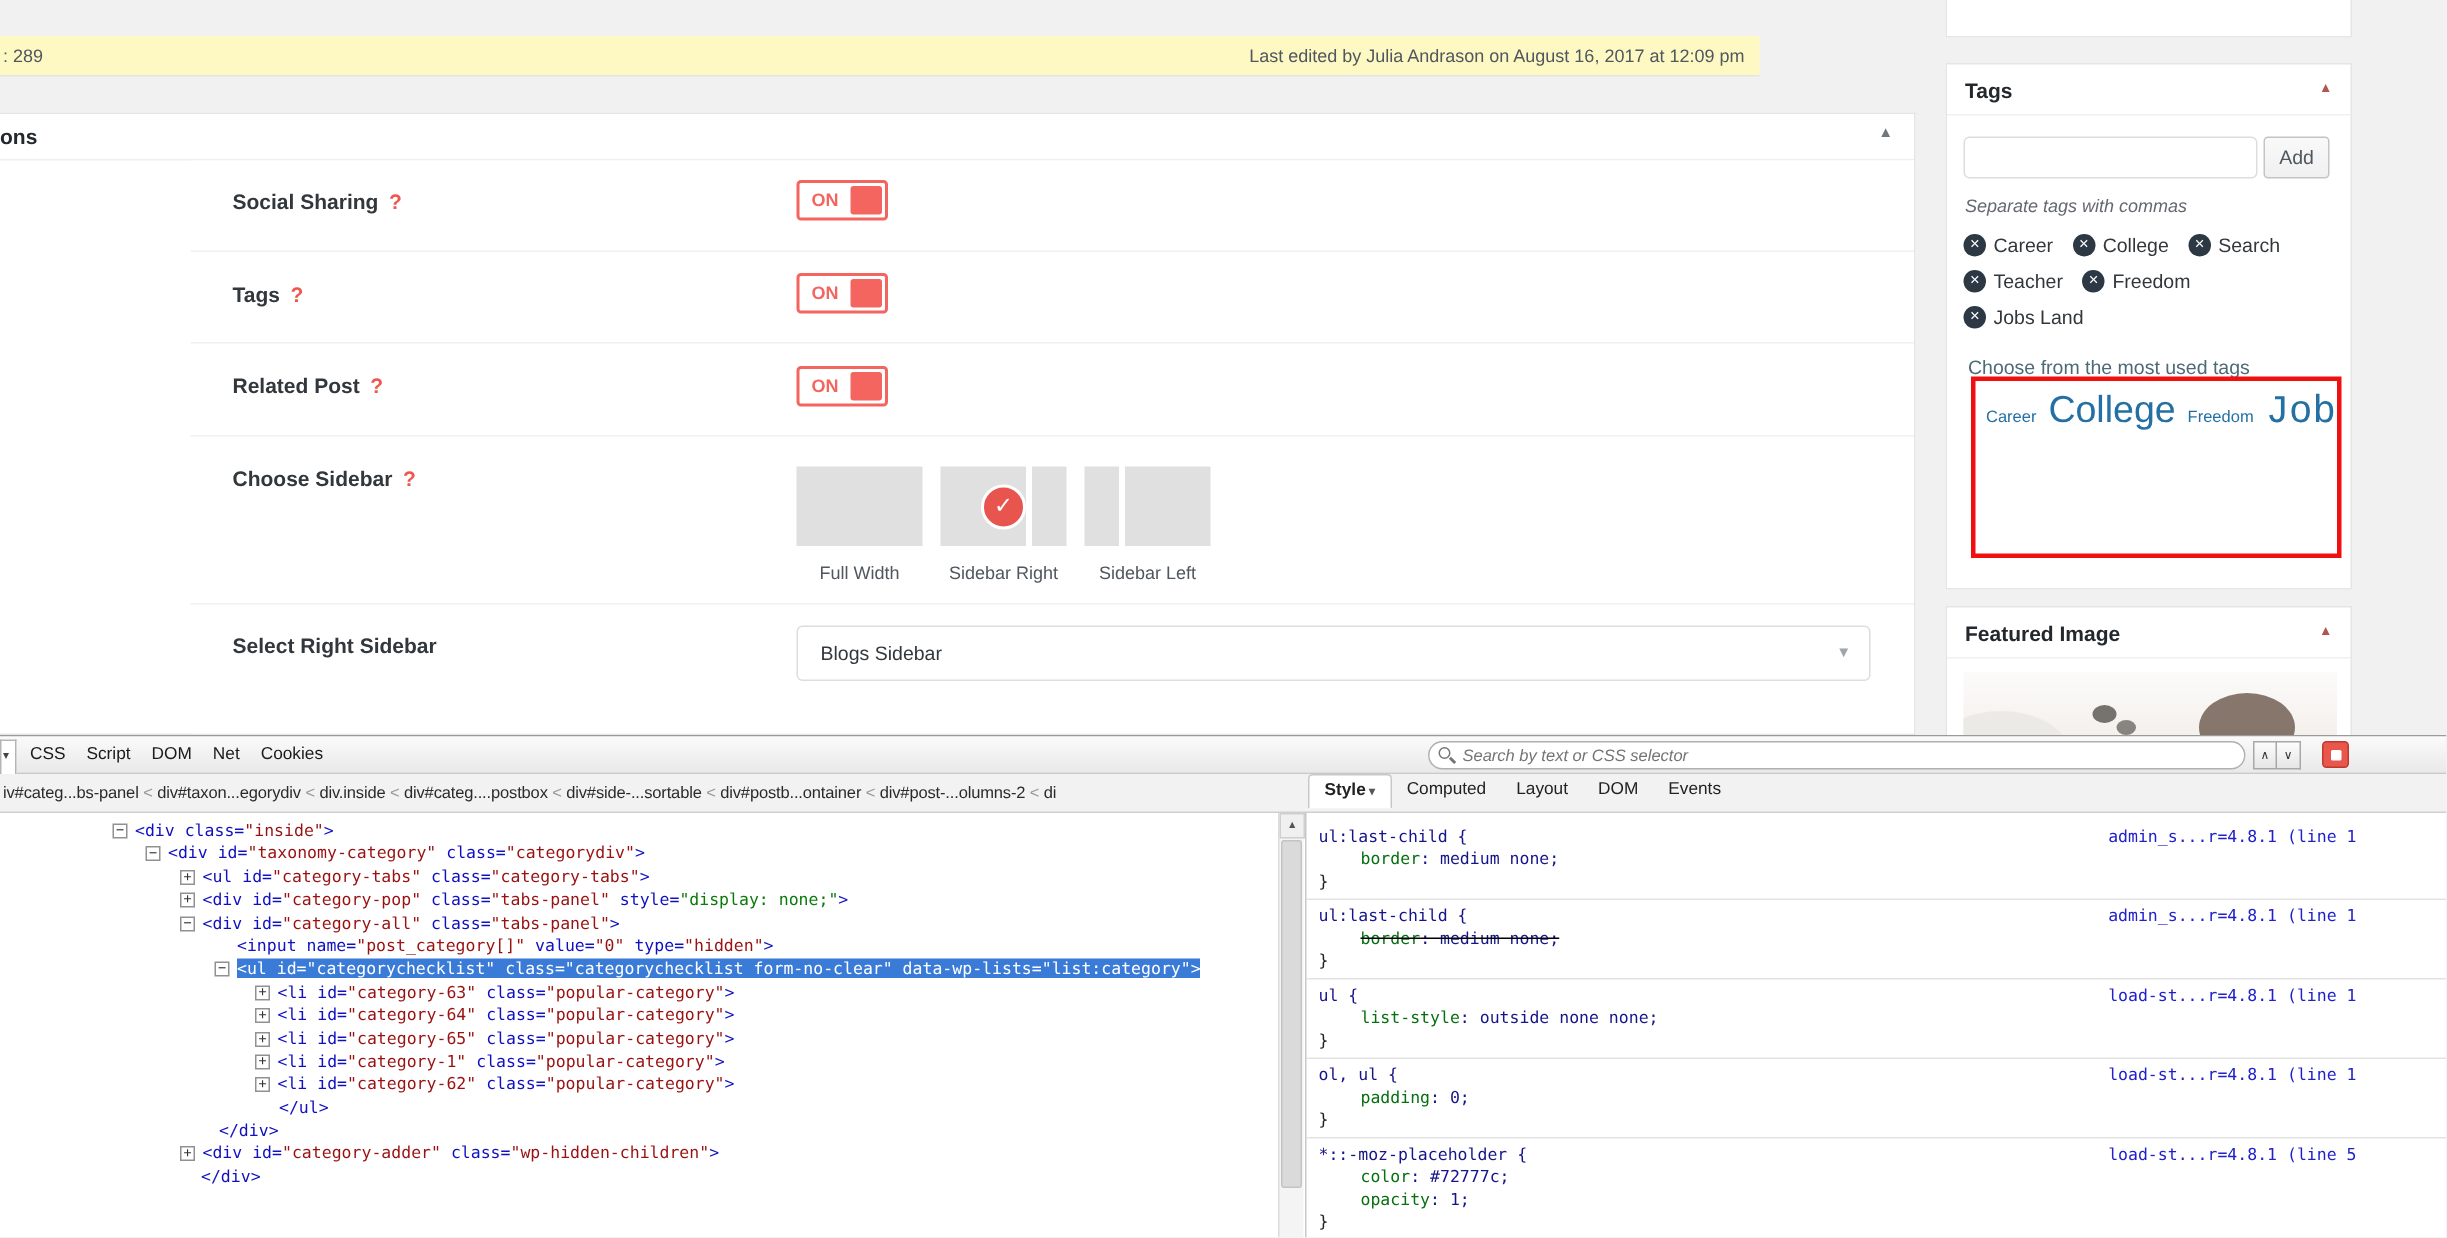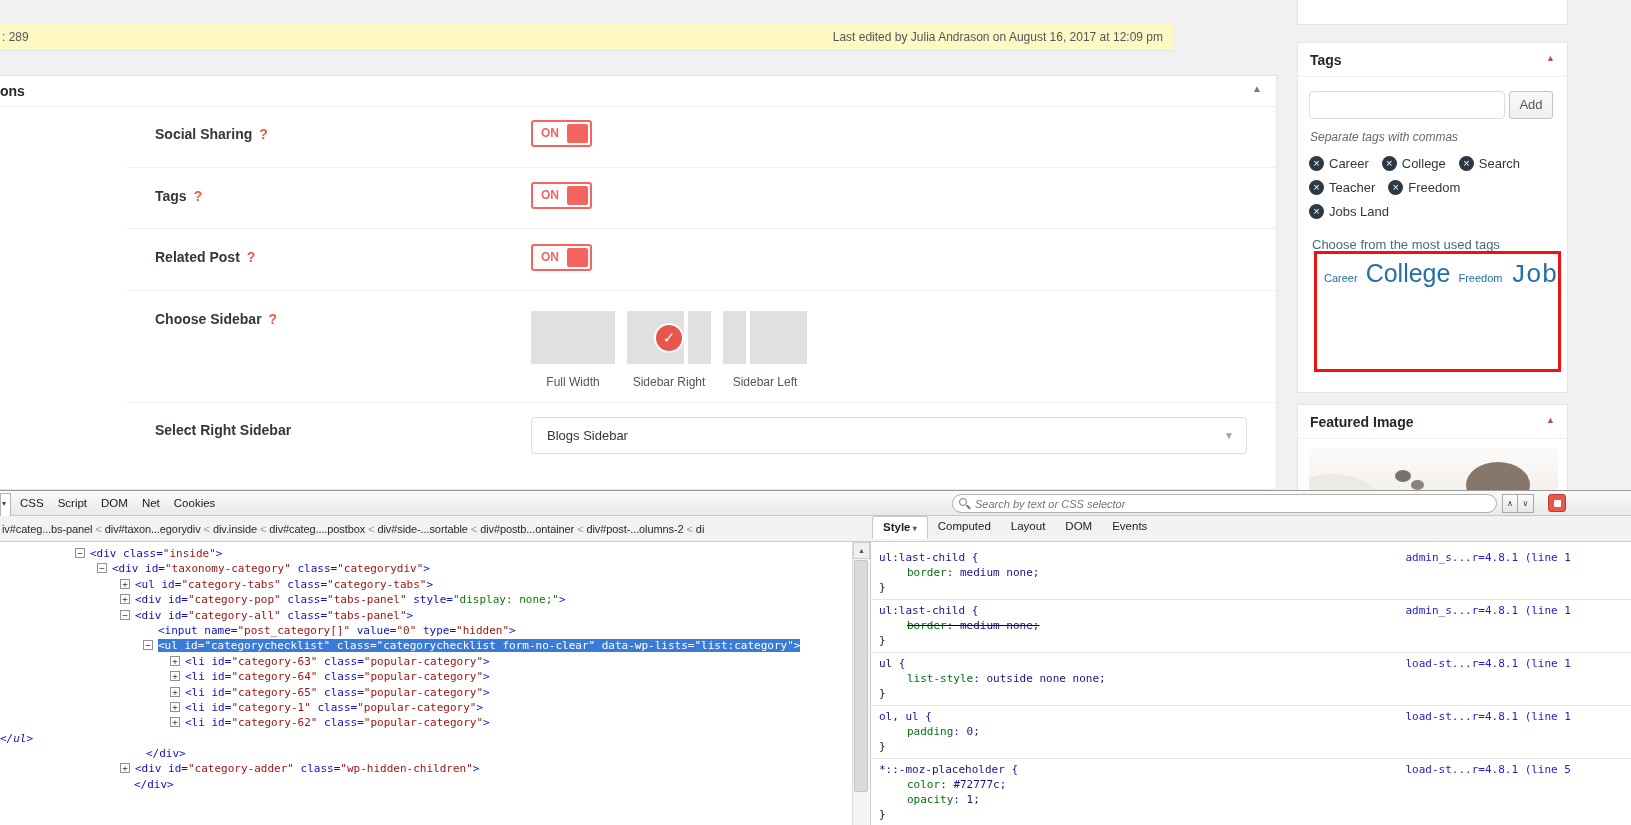--- a/index.html
+++ b/index.html
@@ -275,21 +275,21 @@
           <div class="tree-line" style="padding-left: 120px;"><span class="expander">+</span><span class="line-content"><span class="tk-tag">&lt;ul</span><span class="tk-attr"> id=</span><span class="tk-val">"category-tabs"</span><span class="tk-attr"> class=</span><span class="tk-val">"category-tabs"</span><span class="tk-tag">&gt;</span></span></div>
           <div class="tree-line" style="padding-left: 120px;"><span class="expander">+</span><span class="line-content"><span class="tk-tag">&lt;div</span><span class="tk-attr"> id=</span><span class="tk-val">"category-pop"</span><span class="tk-attr"> class=</span><span class="tk-val">"tabs-panel"</span><span class="tk-attr"> style=</span><span class="tk-sval">"display: none;"</span><span class="tk-tag">&gt;</span></span></div>
           <div class="tree-line" style="padding-left: 120px;"><span class="expander">−</span><span class="line-content"><span class="tk-tag">&lt;div</span><span class="tk-attr"> id=</span><span class="tk-val">"category-all"</span><span class="tk-attr"> class=</span><span class="tk-val">"tabs-panel"</span><span class="tk-tag">&gt;</span></span></div>
           <div class="tree-line" style="padding-left: 158px;"><span class="line-content"><span class="tk-tag">&lt;input</span><span class="tk-attr"> name=</span><span class="tk-val">"post_category[]"</span><span class="tk-attr"> value=</span><span class="tk-val">"0"</span><span class="tk-attr"> type=</span><span class="tk-val">"hidden"</span><span class="tk-tag">&gt;</span></span></div>
           <div class="tree-line" style="padding-left: 143px;"><span class="expander">−</span><span class="line-content selected"><span class="tk-tag">&lt;ul</span><span class="tk-attr"> id=</span><span class="tk-val">"categorychecklist"</span><span class="tk-attr"> class=</span><span class="tk-val">"categorychecklist form-no-clear"</span><span class="tk-attr"> data-wp-lists=</span><span class="tk-val">"list:category"</span><span class="tk-tag">&gt;</span></span></div>
           <div class="tree-line" style="padding-left: 170px;"><span class="expander">+</span><span class="line-content"><span class="tk-tag">&lt;li</span><span class="tk-attr"> id=</span><span class="tk-val">"category-63"</span><span class="tk-attr"> class=</span><span class="tk-val">"popular-category"</span><span class="tk-tag">&gt;</span></span></div>
           <div class="tree-line" style="padding-left: 170px;"><span class="expander">+</span><span class="line-content"><span class="tk-tag">&lt;li</span><span class="tk-attr"> id=</span><span class="tk-val">"category-64"</span><span class="tk-attr"> class=</span><span class="tk-val">"popular-category"</span><span class="tk-tag">&gt;</span></span></div>
           <div class="tree-line" style="padding-left: 170px;"><span class="expander">+</span><span class="line-content"><span class="tk-tag">&lt;li</span><span class="tk-attr"> id=</span><span class="tk-val">"category-65"</span><span class="tk-attr"> class=</span><span class="tk-val">"popular-category"</span><span class="tk-tag">&gt;</span></span></div>
           <div class="tree-line" style="padding-left: 170px;"><span class="expander">+</span><span class="line-content"><span class="tk-tag">&lt;li</span><span class="tk-attr"> id=</span><span class="tk-val">"category-1"</span><span class="tk-attr"> class=</span><span class="tk-val">"popular-category"</span><span class="tk-tag">&gt;</span></span></div>
           <div class="tree-line" style="padding-left: 170px;"><span class="expander">+</span><span class="line-content"><span class="tk-tag">&lt;li</span><span class="tk-attr"> id=</span><span class="tk-val">"category-62"</span><span class="tk-attr"> class=</span><span class="tk-val">"popular-category"</span><span class="tk-tag">&gt;</span></span></div>
-          <div class="tree-line" style=" font-style: italic;"><span class="line-content"><span class="tk-tag">&lt;/ul&gt;</span></span></div>
+          <div class="tree-line" style="padding-left: 186px;"><span class="line-content"><span class="tk-tag">&lt;/ul&gt;</span></span></div>
           <div class="tree-line" style="padding-left: 146px;"><span class="line-content"><span class="tk-tag">&lt;/div&gt;</span></span></div>
           <div class="tree-line" style="padding-left: 120px;"><span class="expander">+</span><span class="line-content"><span class="tk-tag">&lt;div</span><span class="tk-attr"> id=</span><span class="tk-val">"category-adder"</span><span class="tk-attr"> class=</span><span class="tk-val">"wp-hidden-children"</span><span class="tk-tag">&gt;</span></span></div>
           <div class="tree-line" style="padding-left: 134px;"><span class="line-content"><span class="tk-tag">&lt;/div&gt;</span></span></div>
         </div>
       <div class="tree-scroll">
         <div class="scroll-up">▲</div>
         <div class="scroll-thumb"></div>
       </div>
       <div class="style-panel" id="style-panel">
           <div class="css-rule">

